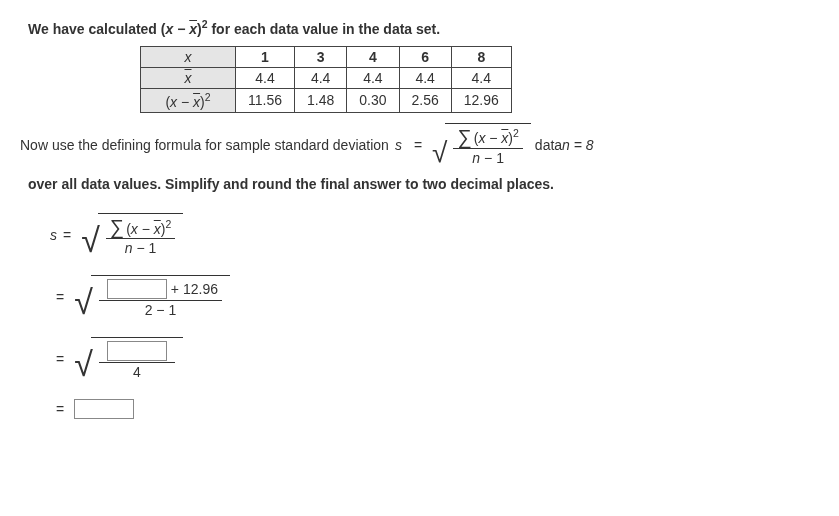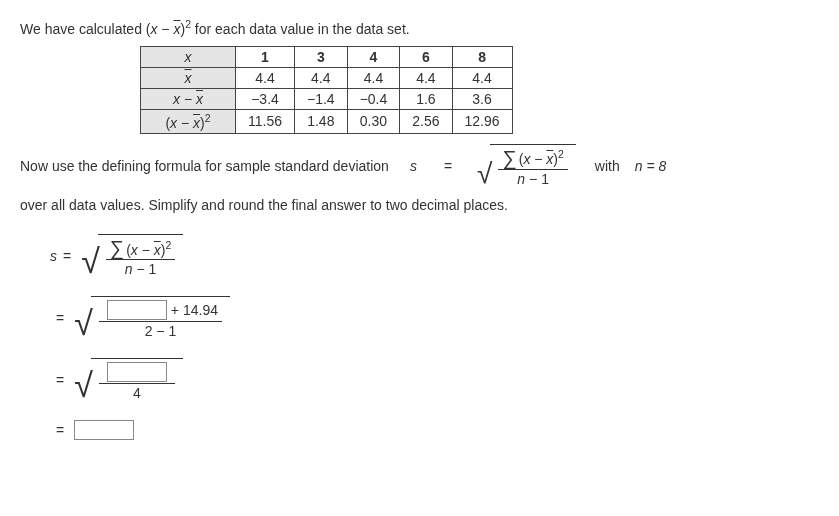--- a/index.html
+++ b/index.html
@@ -5,21 +5,21 @@
   body {
     margin: 0;
     padding: 12px 20px;
     font-family: Arial, Helvetica, sans-serif;
     font-size: 14px;
     color: #333;
     width: 839px;
     box-sizing: border-box;
     background: #fff;
   }
-  .text-line { margin: 4px 0; line-height: 1.6; }
+  .text-line { margin: 4px 8px; line-height: 1.6; font-weight: bold; }
   sup { font-size: 0.75em; }
   .ovl { text-decoration: overline; font-style: italic; }
   .ital { font-style: italic; }
   .table-wrap { margin: 6px 0 10px 0; display: flex; justify-content: flex-start; padding-left: 120px; }
   table { border-collapse: collapse; }
   td, th {
     border: 1px solid #444;
     padding: 2px 12px;
     text-align: center;
     font-size: 14px;
@@ -28,21 +28,20 @@
     background: #e5e5e5;
     font-weight: normal;
     min-width: 70px;
   }
   td.num-head { font-weight: bold; }
   .formula-line {
     display: flex;
     align-items: center;
     flex-wrap: wrap;
     margin: 6px 0;
-    gap: 15px;
   }
   .sqrt {
     display: inline-flex;
     align-items: stretch;
     margin: 0 4px;
   }
   .sqrt-sign {
     font-size: 28px;
     line-height: 1;
     align-self: flex-end;
@@ -109,28 +108,20 @@
   </tr>
   <tr>
     <th class="row-head"><span class="ovl">x</span></th>
     <td>4.4</td>
     <td>4.4</td>
     <td>4.4</td>
     <td>4.4</td>
     <td>4.4</td>
   </tr>
   <tr>
-    <th class="row-head"><span class="ital">x</span> − <span class="ovl">x</span></th>
-    <td>−3.4</td>
-    <td>−1.4</td>
-    <td>−0.4</td>
-    <td>1.6</td>
-    <td>3.6</td>
-  </tr>
-  <tr>
     <th class="row-head">(<span class="ital">x</span> − <span class="ovl">x</span>)<sup>2</sup></th>
     <td>11.56</td>
     <td>1.48</td>
     <td>0.30</td>
     <td>2.56</td>
     <td>12.96</td>
   </tr>
 </tbody>
     </table>
 </div>
@@ -146,21 +137,21 @@
         <span class="num">
           <span class="sigma">∑</span>
           <span>(<span class="ital">x</span> − <span class="ovl">x</span>)<sup>2</sup></span>
         </span>
         <span class="den">
           <span class="ital">n</span>&nbsp;<span>−</span>&nbsp;<span>1</span>
         </span>
       </span>
     </span>
   </span>
-  <span> with </span>
+  <span> data </span>
   <span class="ital">n = 8</span>
 </div>
 
 <div class="text-line">over all data values. Simplify and round the final answer to two decimal places.</div>
 
 <div class="step-row">
   <span class="ital">s</span>
   <span class="eq">=</span>
   <span class="sqrt big-sqrt">
     <span class="sqrt-sign">√</span>
@@ -179,21 +170,21 @@
 </div>
 
 <div class="step-row">
   <span class="eq">=</span>
   <span class="sqrt big-sqrt">
     <span class="sqrt-sign">√</span>
     <span class="sqrt-body">
       <span class="frac">
         <span class="num">
           <input class="input-box" type="text" style="">
-          <span>+ 14.94</span>
+          <span>+ 12.96</span>
         </span>
         <span class="den">2 − 1</span>
       </span>
     </span>
   </span>
 </div>
 
 <div class="step-row">
   <span class="eq">=</span>
   <span class="sqrt big-sqrt">

